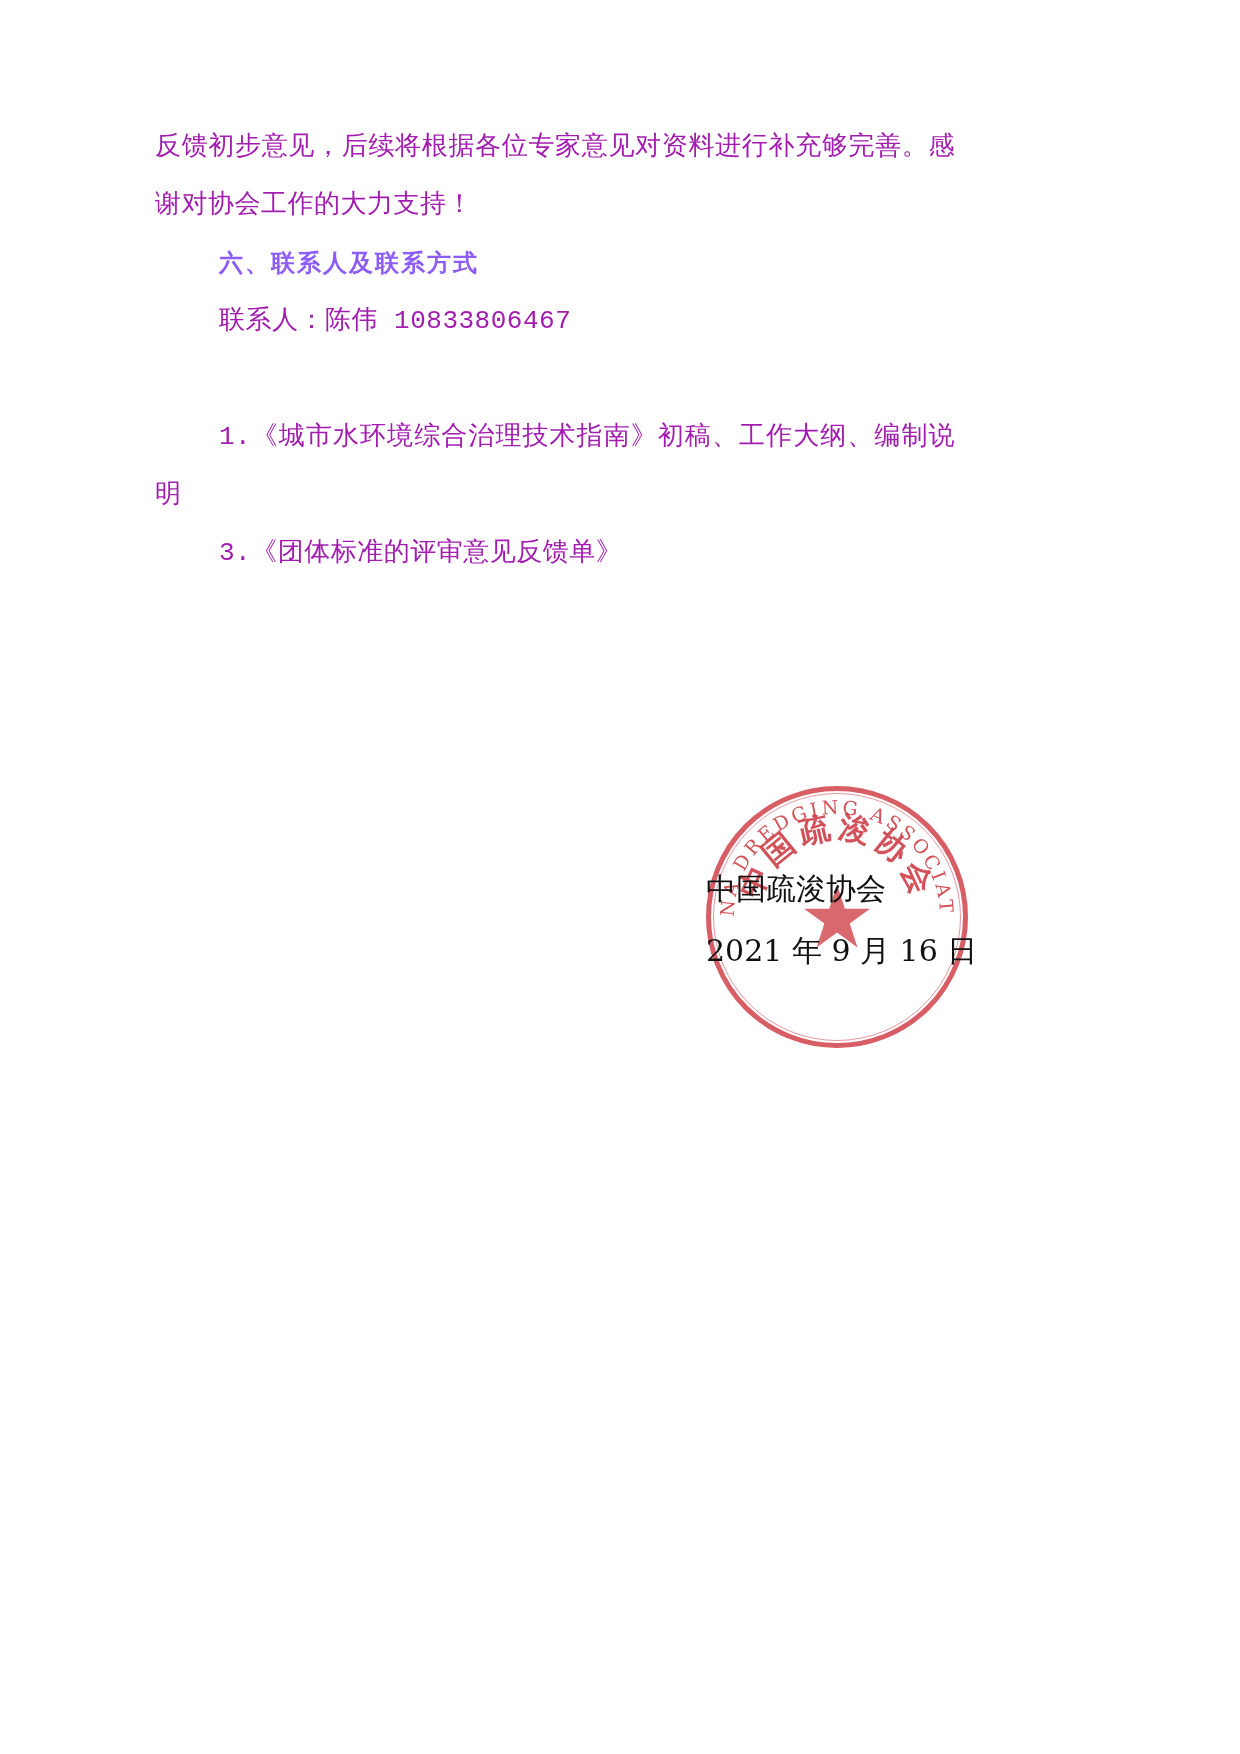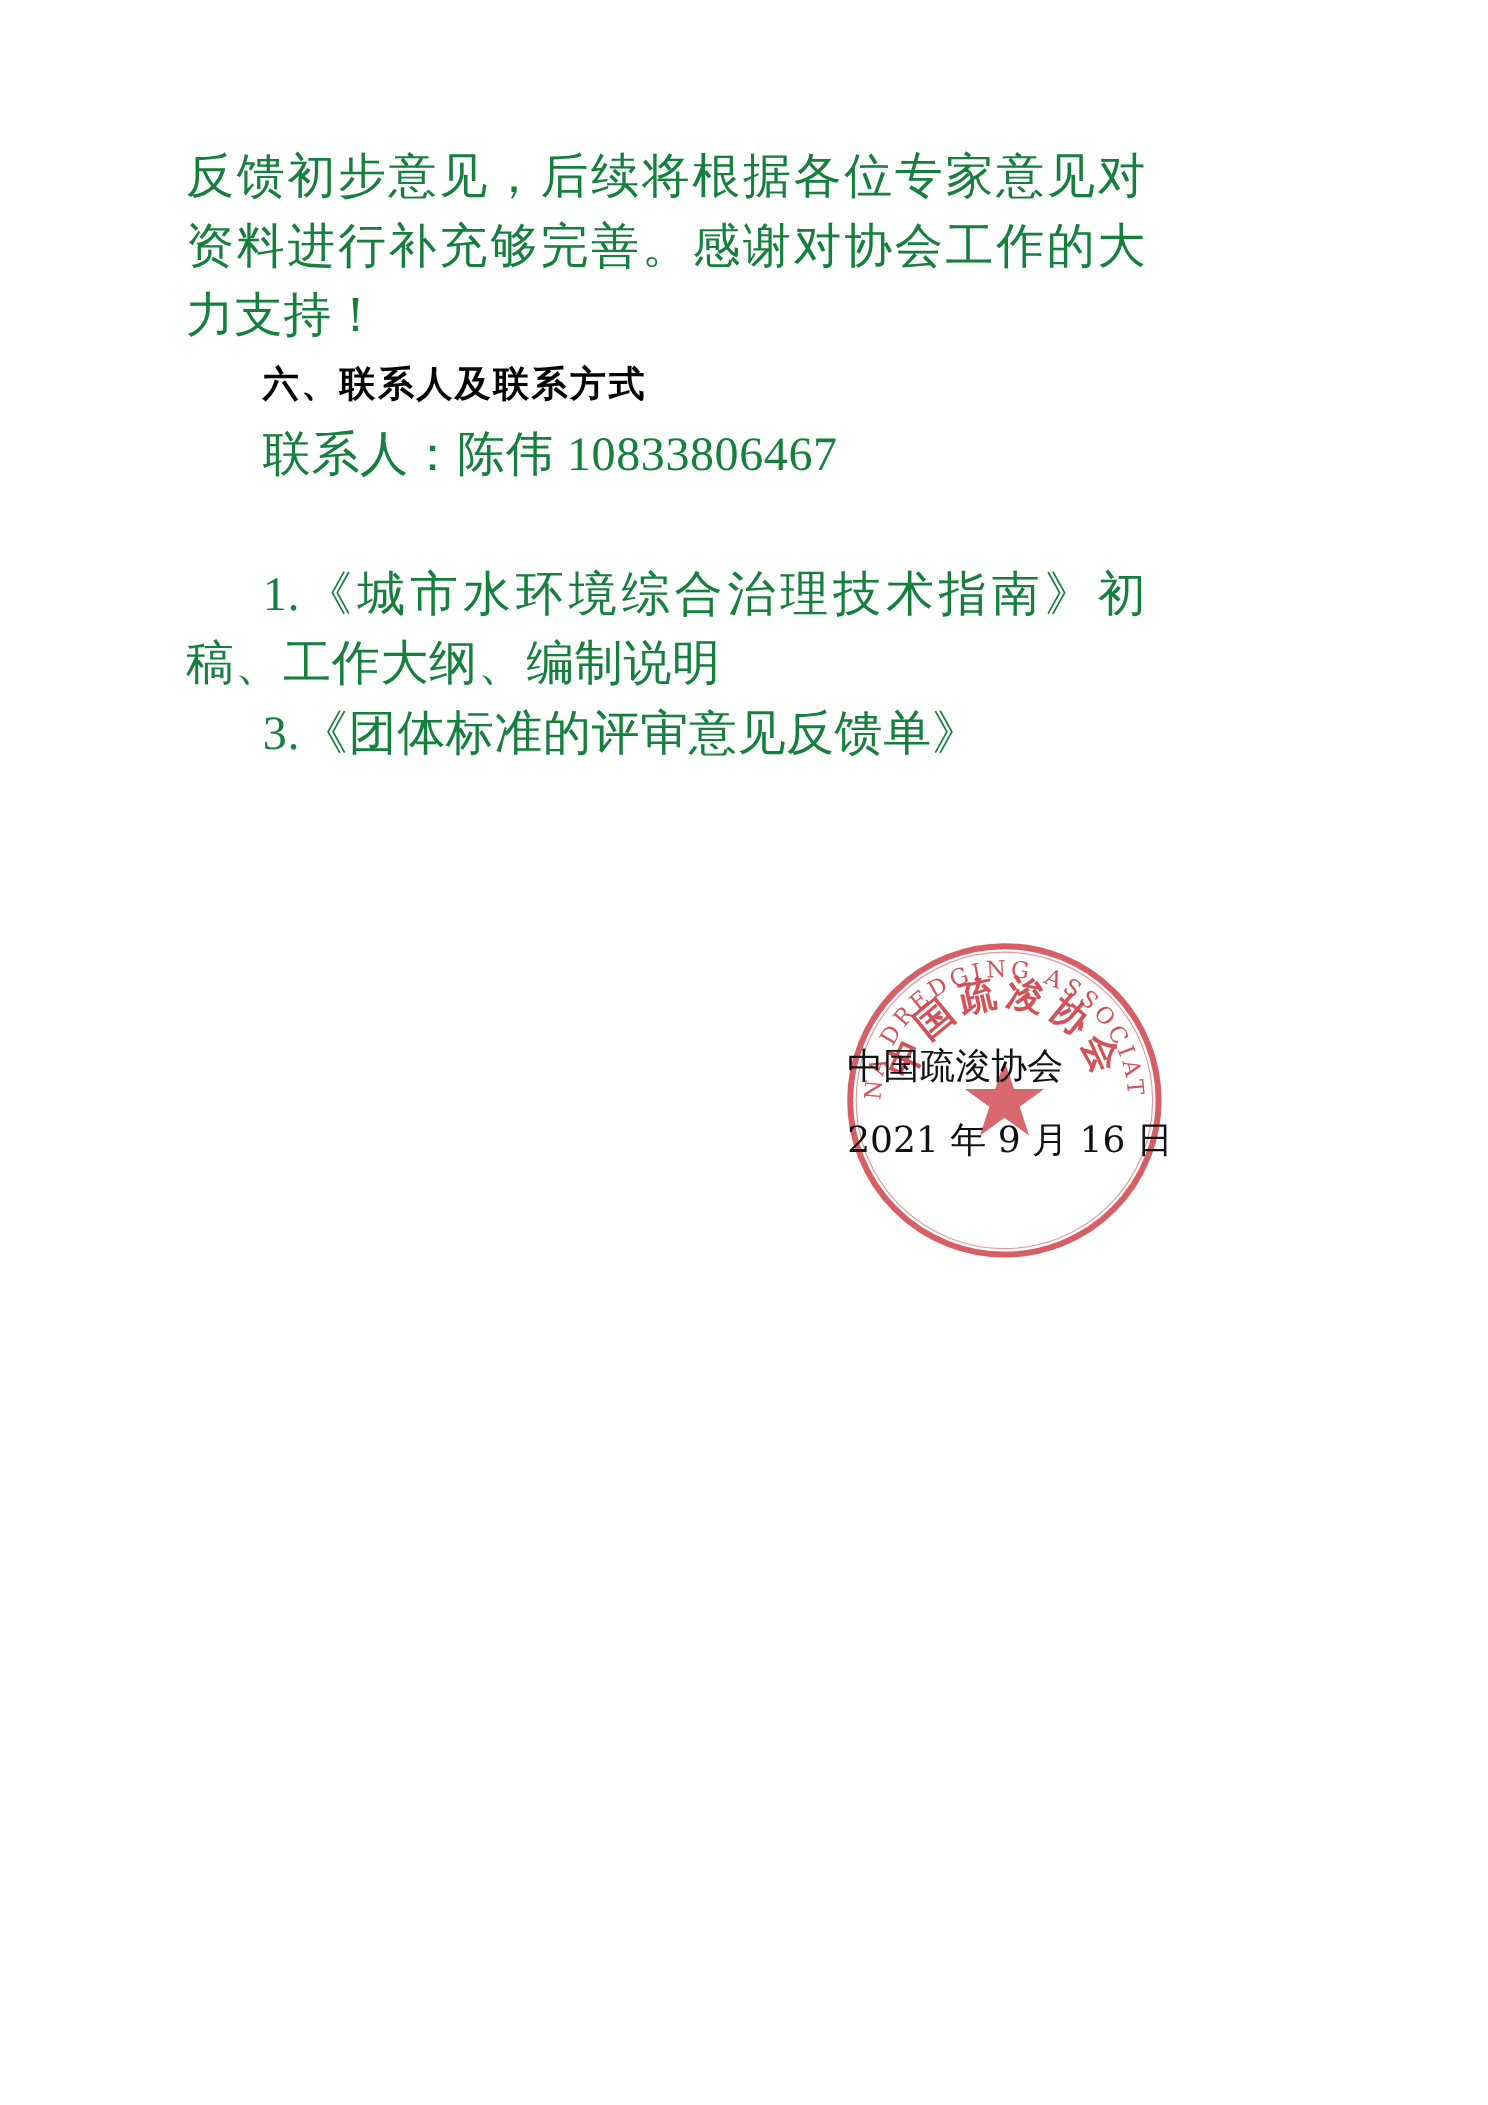--- a/index.html
+++ b/index.html
@@ -25,41 +25,41 @@
   }
 
   .doc-body {
     position: absolute;
     left: 155px;
     top: 118px;
     width: 800px;
   }
 
   .para {
-    font-size: 40px;
+    font-size: 26px;
     line-height: 58px;
     letter-spacing: 0.5px;
     text-align: justify;
-    color: #15803d;
+    color: #a21caf;
     margin: 0;
-    font-family: Liberation Serif, serif;
+    font-family: Liberation Mono, monospace;
   }
 
   .indent {
     text-indent: 64px;
   }
 
   .heading {
-    font-size: 30px;
+    font-size: 24px;
     line-height: 58px;
     font-weight: bold;
     letter-spacing: 2px;
     text-indent: 64px;
     margin: 0;
-    color: #000000;
+    color: #8b5cf6;
   }
 
   .spacer-line {
     height: 58px;
   }
 
   
   .seal-wrap {
     position: absolute;
     left: 706px;

